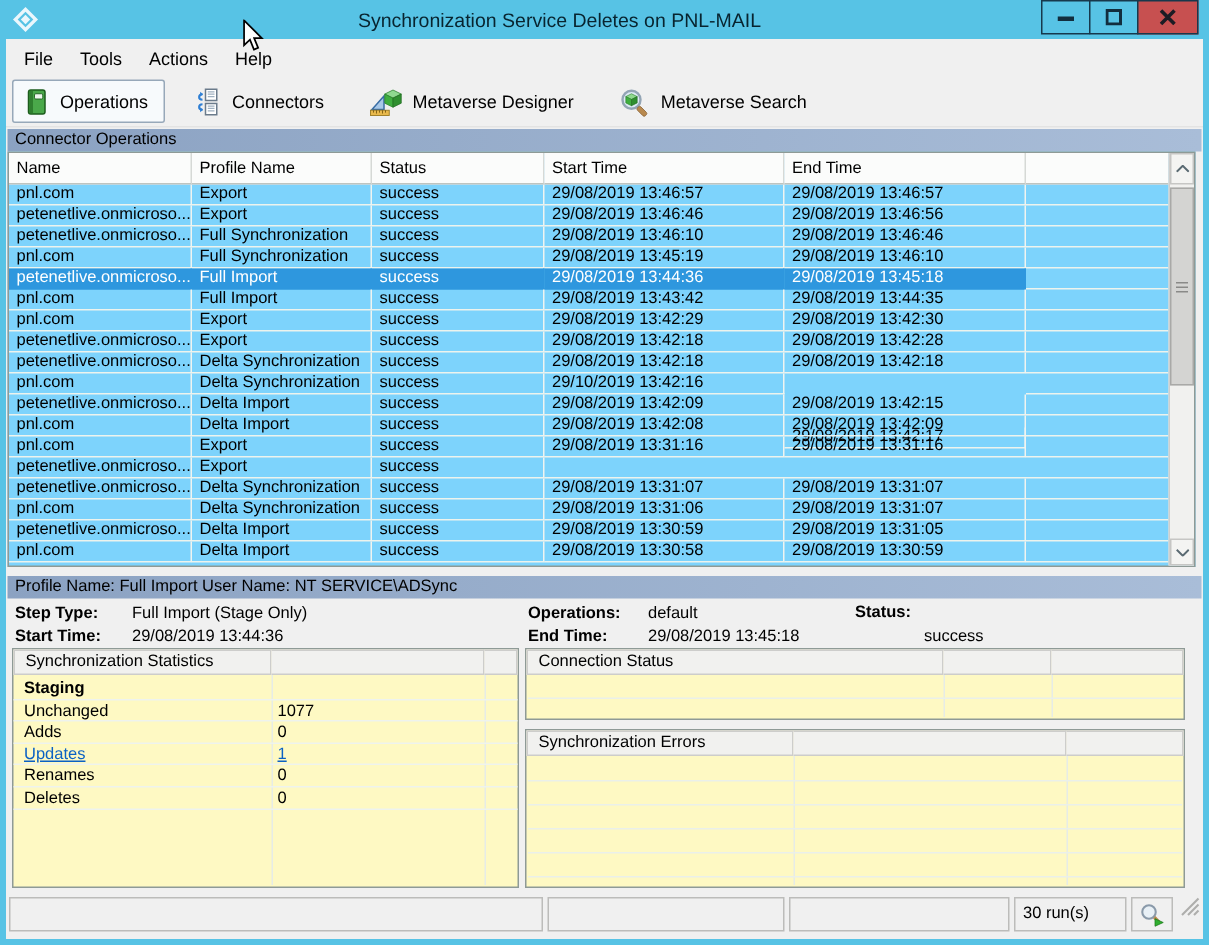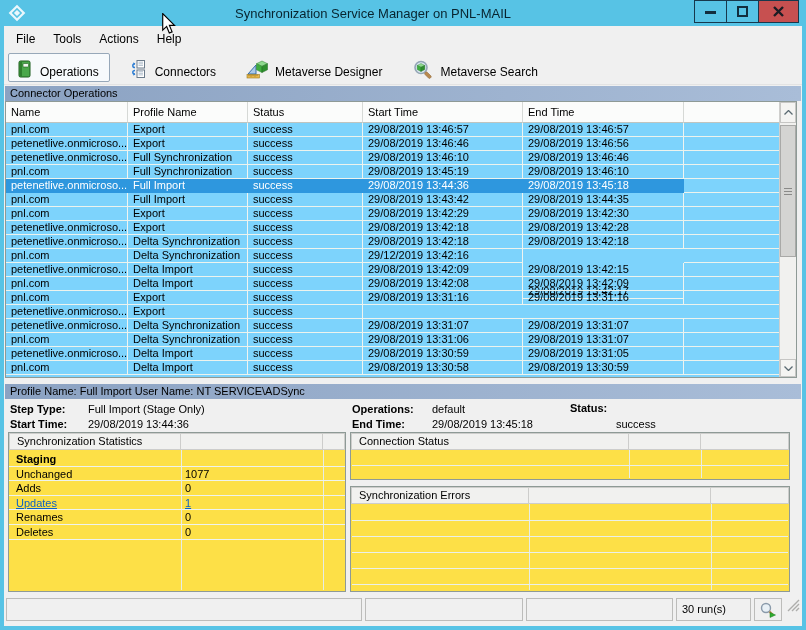--- a/index.html
+++ b/index.html
@@ -15,21 +15,21 @@
   .win-btn{width:33px;height:23px;border:1px solid #17384c;display:flex;align-items:center;justify-content:center;background:#57c3e5;margin-left:-1px}
   .win-btn.close{width:41px;background:#c75050}
 
   
   .client{position:absolute;left:4px;top:26px;width:798px;height:600px;background:#f0f0f0}
 
   .menubar{position:absolute;left:0;top:0;right:0;height:25px;display:flex;align-items:center;padding-left:4px;background:#f0f0f0}
   .menu-item{font-size:12px;padding:4px 10px 4px 8px;color:#000;white-space:nowrap}
 
   .toolbar{position:absolute;left:0;top:25px;right:0;height:34px;display:flex;align-items:center;padding-left:4px;background:#f0f0f0;border-bottom:1px solid #e3e3e3}
-  .tool-btn{display:flex;align-items:flex-end;gap:6px;font-size:12px;color:#000;padding:2px 10px 2px 5px;margin-right:13px;border:1px solid transparent;height:29px;white-space:nowrap}
+  .tool-btn{display:flex;align-items:center;gap:6px;font-size:12px;color:#000;padding:2px 10px 2px 5px;margin-right:13px;border:1px solid transparent;height:29px;white-space:nowrap}
   .tool-btn.selected{border:1px solid #97a8b9;background:#f7fafc;border-radius:2px}
   .tool-icon{display:flex;align-items:center}
 
   .section-header{position:absolute;left:1px;right:1px;height:15px;background:linear-gradient(to right,#8ba2c2,#a9bdd8);font-size:11px;line-height:15px;padding-left:5px;color:#000;white-space:nowrap;overflow:hidden}
   #ops-header{top:60px}
 
   
   .gridwrap{position:absolute;left:1px;top:75px;width:792px;height:277px;border:1px solid #8e9a96;background:#7dd3fc}
   #grid-header{position:absolute;left:0;top:0;right:17px;height:21px;display:flex}
   .hcell{height:21px;background:#fbfcfb;border-right:1px solid #d6d9d6;border-bottom:1px solid #bfc4bf;font-size:11px;line-height:20px;padding-left:5px;white-space:nowrap;overflow:hidden;flex:none}
@@ -47,21 +47,21 @@
   .sbtn.down{bottom:0;height:18px}
   .sthumb{position:absolute;left:0;width:16px;top:23px;height:132px;background:#d4d4d2;border:1px solid #a9a9a7;display:flex;align-items:center;justify-content:center;flex-direction:column;gap:2px}
   .sthumb i{display:block;width:8px;height:1px;background:#8a8a88}
 
   
   #detail-header{top:358px}
   .dfield{position:absolute;font-size:11px;white-space:nowrap}
   .dlabel{font-weight:bold}
 
   
-  .panel{position:absolute;border:1px solid #8e9a96;background:#fde047}
+  .panel{position:absolute;border:1px solid #8e9a96;background:#fef9c3}
   .panel-header{display:flex;height:17px}
   .ph-cell{background:#f1f1ef;border:1px solid #cdcdcb;border-left:none;font-size:11px;line-height:15px;padding-left:7px;white-space:nowrap;overflow:hidden;flex:none}
   .ph-cell:first-child{border-left:1px solid #cdcdcb}
   .ph-cell.fill{flex:1}
   .vline{position:absolute;top:17px;bottom:1px;width:1px;background:#e6ece6}
   .hline{position:absolute;left:1px;right:1px;height:1px;background:#eaf0ea}
   #stats-panel{left:4px;top:406px;width:338px;height:160px}
   #stats-body{position:absolute;left:0;top:19px;right:0}
   .stat-row{position:relative;height:14.6px;font-size:11px;line-height:14.5px;border-bottom:1px solid #eef3ee}
   .stat-label{position:absolute;left:7px;white-space:nowrap}
@@ -83,21 +83,21 @@
 
 <div class="window">
 
   <div class="titlebar">
     <span class="app-icon">
       <svg width="18" height="18" viewBox="0 0 18 18">
         <rect x="4.2" y="4.2" width="9.6" height="9.6" transform="rotate(45 9 9)" fill="none" stroke="#eaf7fc" stroke-width="2.2"></rect>
         <rect x="6.8" y="6.8" width="4.4" height="4.4" transform="rotate(45 9 9)" fill="#eaf7fc"></rect>
       </svg>
     </span>
-    <div class="title">Synchronization Service Manager on PNL-MAIL</div>
+    <div class="title">Synchronization Service Deletes on PNL-MAIL</div>
     <div class="win-controls">
       <div class="win-btn">
         <svg width="11" height="9">
             <rect x="0" y="4" width="11" height="3" fill="#122e3e"></rect>
           </svg>
       </div>
       <div class="win-btn">
         <svg width="11" height="11">
             <rect x="1" y="1" width="9" height="9" fill="none" stroke="#122e3e" stroke-width="2"></rect>
           </svg>
@@ -253,21 +253,21 @@
             <div class="gcell" style="width: 120px;">Delta Synchronization</div>
             <div class="gcell" style="width: 115px;">success</div>
             <div class="gcell" style="width: 160px;">29/08/2019 13:42:18</div>
             <div class="gcell" style="width: 161px;">29/08/2019 13:42:18</div>
             <div class="gcell filler"></div>
           </div>
           <div class="grow">
             <div class="gcell" style="width: 122px;">pnl.com</div>
             <div class="gcell" style="width: 120px;">Delta Synchronization</div>
             <div class="gcell" style="width: 115px;">success</div>
-            <div class="gcell" style="width: 160px;">29/12/2019 13:42:16</div>
+            <div class="gcell" style="width: 160px;">29/10/2019 13:42:16</div>
             <div class="gcell" style="width: 161px; margin-top: 36px;">29/08/2019 13:42:17</div>
             <div class="gcell filler"></div>
           </div>
           <div class="grow">
             <div class="gcell" style="width: 122px;">petenetlive.onmicroso...</div>
             <div class="gcell" style="width: 120px;">Delta Import</div>
             <div class="gcell" style="width: 115px;">success</div>
             <div class="gcell" style="width: 160px;">29/08/2019 13:42:09</div>
             <div class="gcell" style="width: 161px;">29/08/2019 13:42:15</div>
             <div class="gcell filler"></div>

